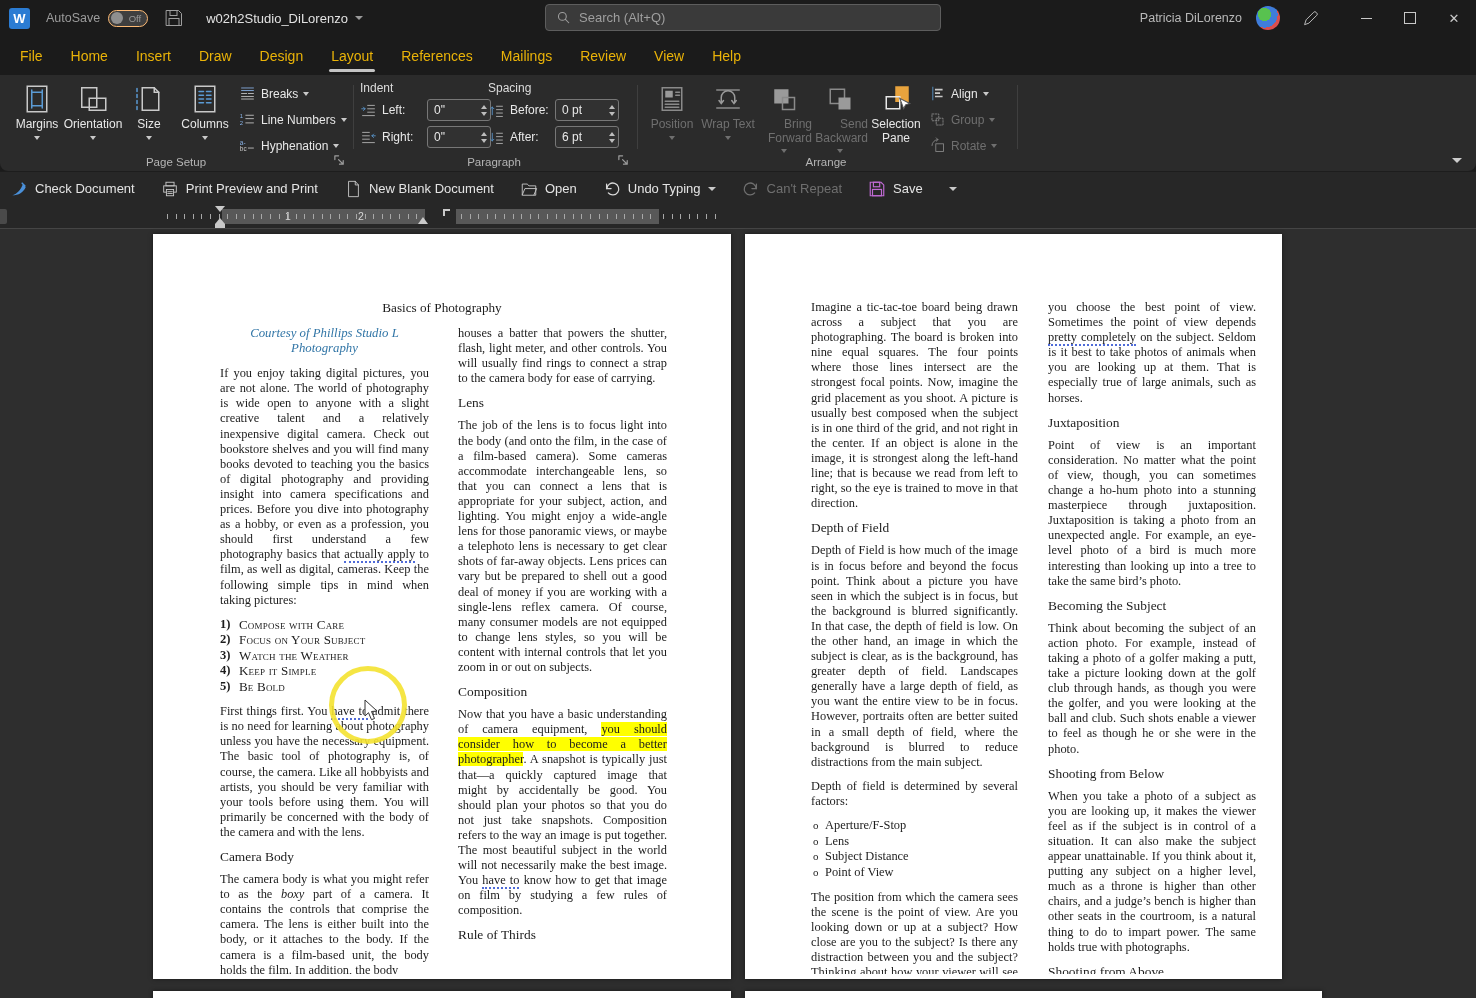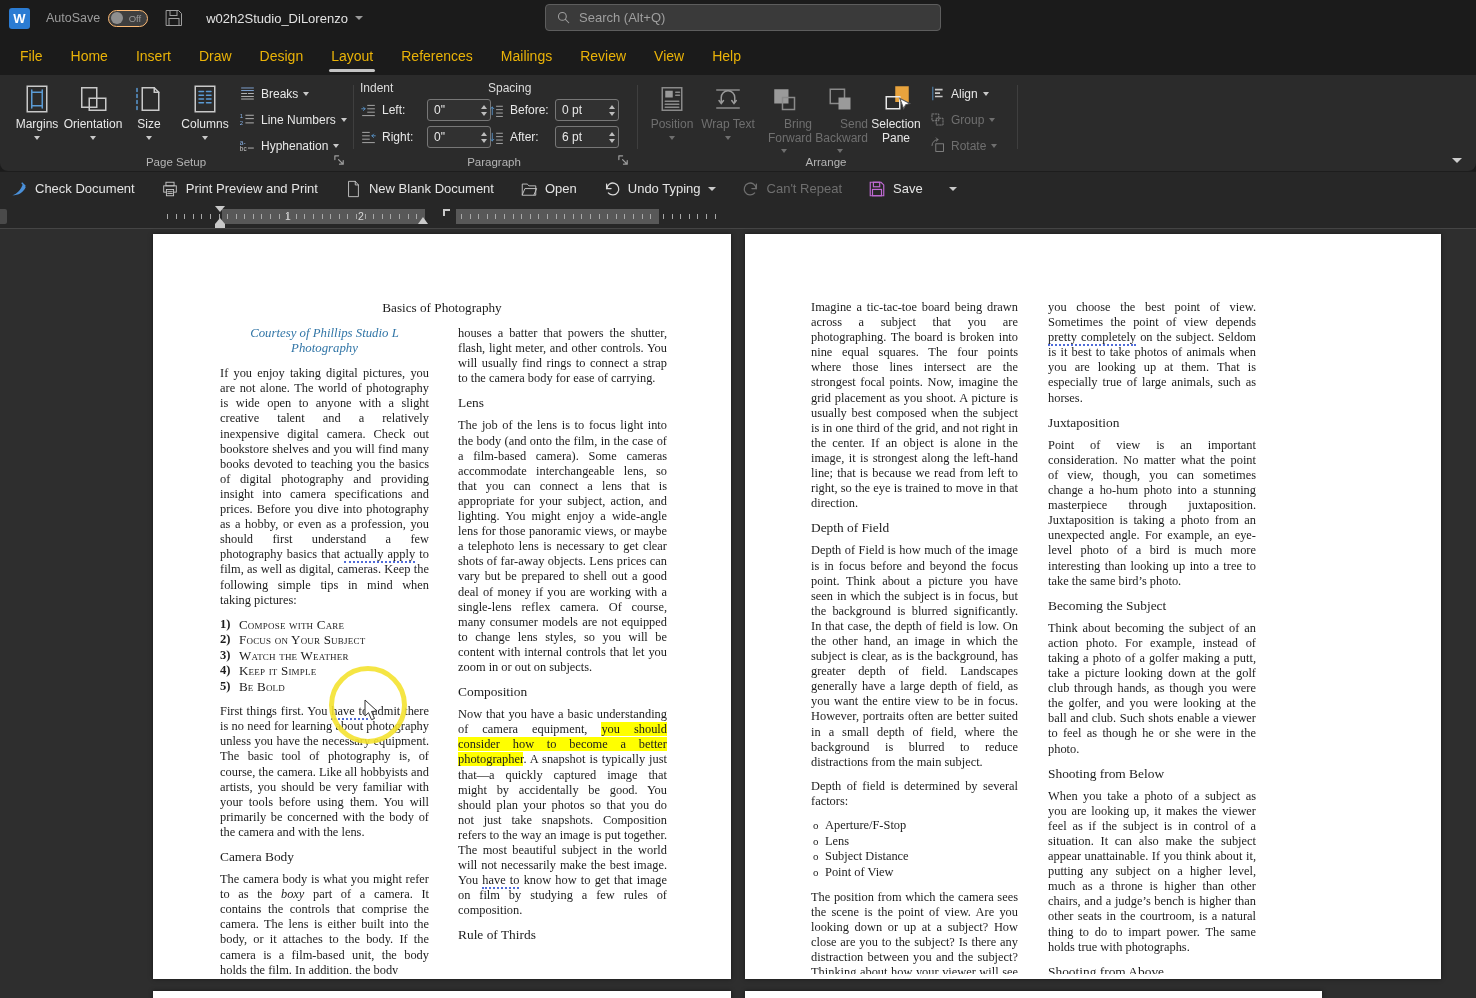--- a/index.html
+++ b/index.html
@@ -113,21 +113,21 @@
              border-bottom:6px solid #c9c9c9; top:9px; }
   .ind-box { position:absolute; width:10px; height:4px; background:#c9c9c9; top:15px; }
   .ind-right { position:absolute; width:0; height:0; border-left:5px solid transparent; border-right:5px solid transparent;
                border-bottom:7px solid #c9c9c9; top:8px; }
   .ind-bracket { position:absolute; width:7px; height:7px; border-left:2px solid #c9c9c9; border-top:2px solid #c9c9c9; top:0; }
 
   
   .canvas { position:absolute; left:0; top:228px; width:100%; height:770px; background:#2e2e2e; border-top:1px solid #454545; }
   .page { position:absolute; background:#fff; box-shadow:0 0 4px rgba(0,0,0,.5); }
   .page1 { left:153px; top:5px; width:578px; height:745px; }
-  .page2 { left:745px; top:5px; width:696px; height:745px; }
+  .page2 { left:745px; top:5px; width:537px; height:745px; }
   .page-sliver-l { left:153px; top:762px; width:578px; height:8px; }
   .page-sliver-r { left:745px; top:762px; width:577px; height:8px; }
 
   .doc-title-line { position:absolute; top:66px; left:0; right:0; text-align:center;
                     font-family:"Liberation Serif", serif; font-size:13.2px; color:#1c1c1c; }
   .doc-col { position:absolute; width:209px; font-family:"Liberation Serif", serif; font-size:12.4px;
              line-height:15.1px; color:#1c1c1c; text-align:justify; overflow:hidden; }
   .p1c1 { left:67px; top:92px; height:648px; }
   .p1c2 { left:305px; top:92px; height:648px; }
   .p2c1 { left:66px; top:66px; height:674px; width:207px; }
@@ -176,20 +176,32 @@
     <span class="doc-title">w02h2Studio_DiLorenzo</span>
     <span class="dd-chev"></span>
     <div class="searchbox">
       <span class="icon" id="search-icon" style="width:15px;height:15px">
           <svg viewBox="0 0 20 20">
             <circle cx="8.5" cy="8.5" r="5.2" fill="none" stroke-linecap="round" stroke="#9f9f9f" stroke-width="1.4"></circle>
             <path d="M12.6 12.6l4.4 4.4" fill="none" stroke-linecap="round" stroke="#9f9f9f" stroke-width="1.4"></path>
           </svg>
         </span>
       <span style="font-size:13px">Search (Alt+Q)</span>
+    </div>
+    <div class="tb-right">
+      <span class="user-name">Patricia DiLorenzo</span>
+      <span class="avatar"></span>
+      <span class="icon" id="pen-icon" style="width:18px;height:18px;margin-right:24px">
+          <svg viewBox="0 0 20 20">
+            <path d="M3 17l1.6-5 8.4-8.4a1.8 1.8 0 0 1 2.6 0l.8.8a1.8 1.8 0 0 1 0 2.6L8 15.4z" fill="none" stroke-linecap="round" stroke="#c9c9c9"></path>
+          </svg>
+        </span>
+      <span class="wm-btn wm-min"></span>
+      <span class="wm-btn wm-max"></span>
+      <span class="wm-btn wm-close">✕</span>
     </div>
   </header>
 
   <nav class="tabrow">
     <div class="tabs" id="tabs">
         <div class="tab">File</div>
         <div class="tab">Home</div>
         <div class="tab">Insert</div>
         <div class="tab">Draw</div>
         <div class="tab">Design</div>

